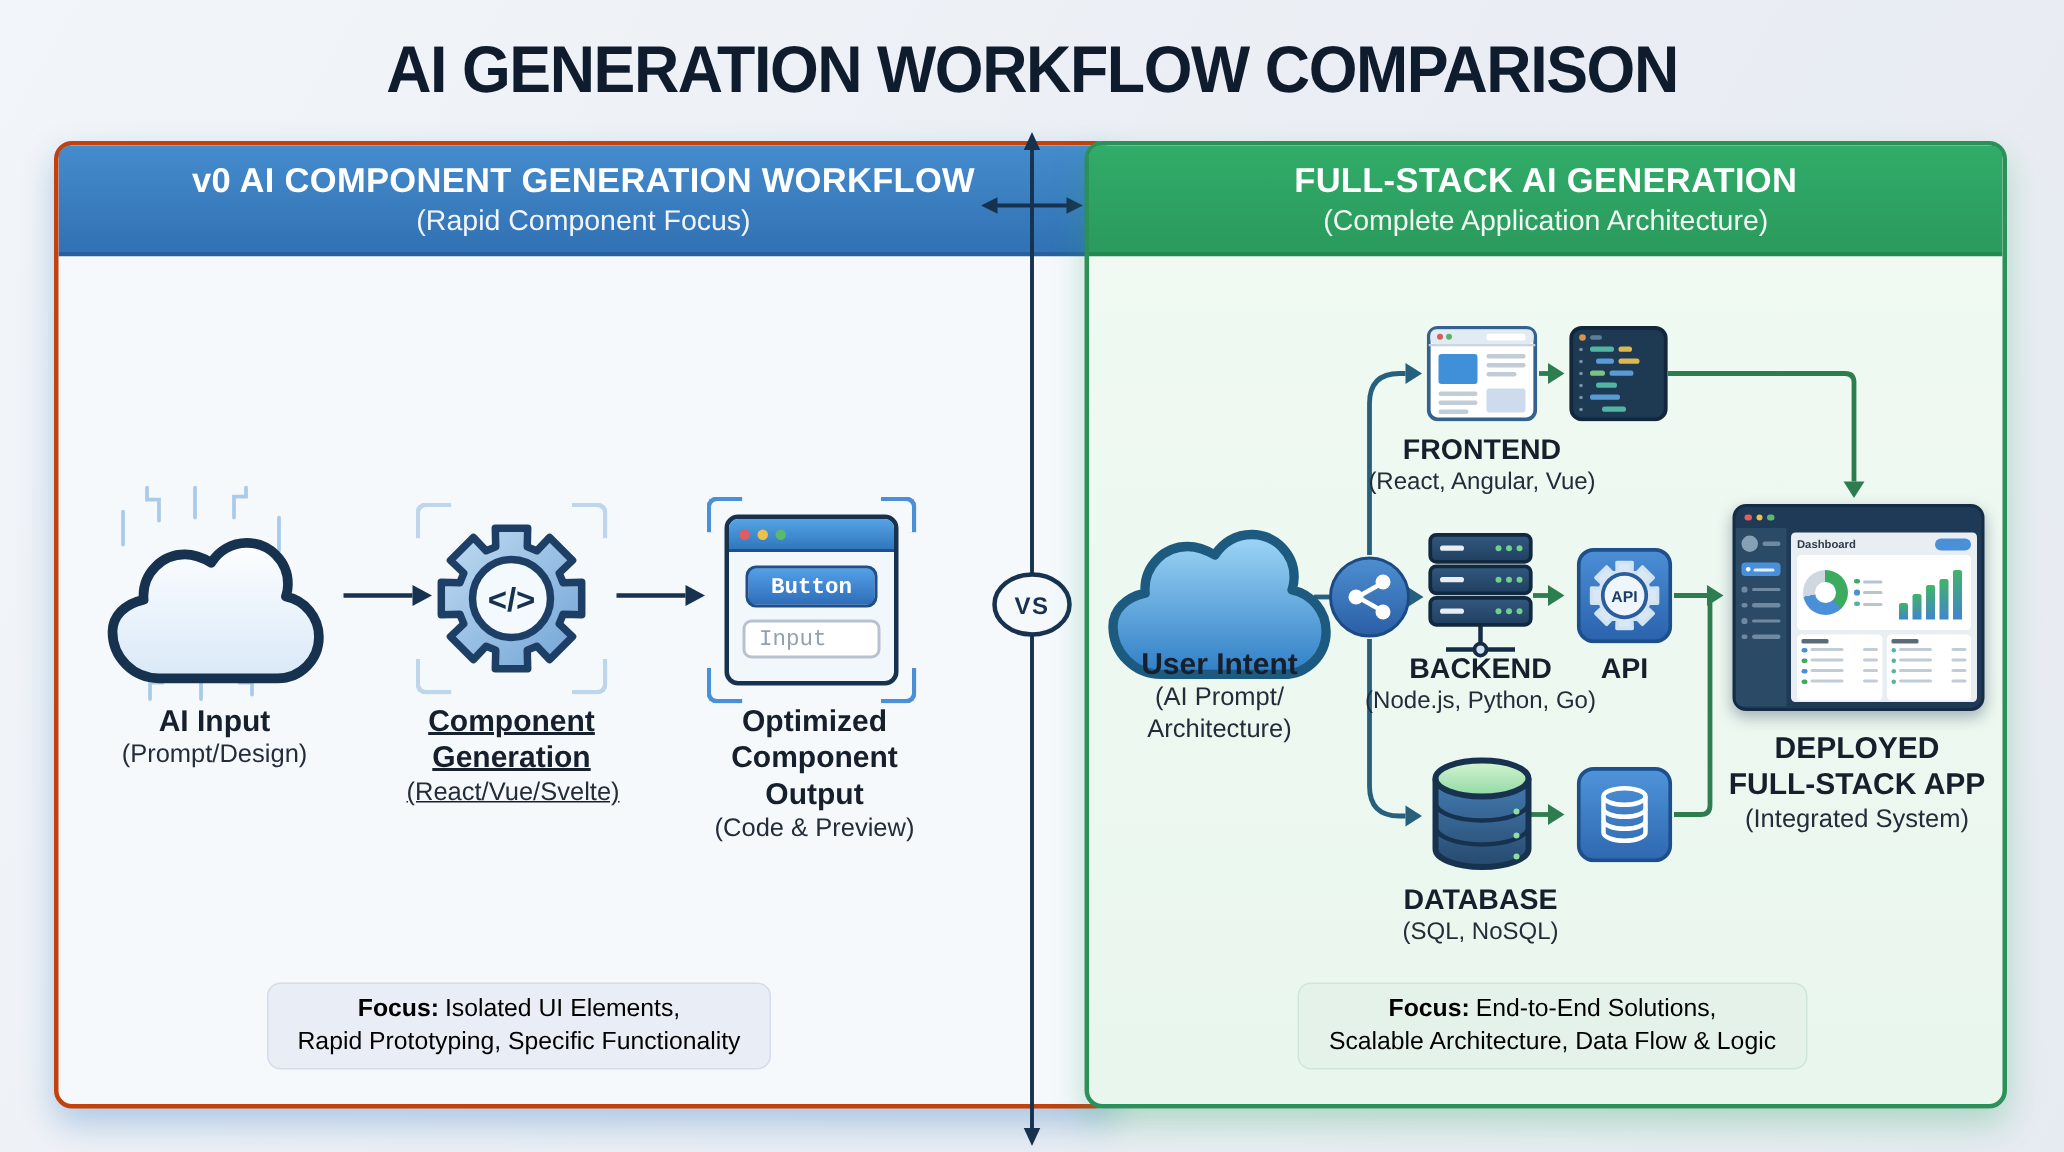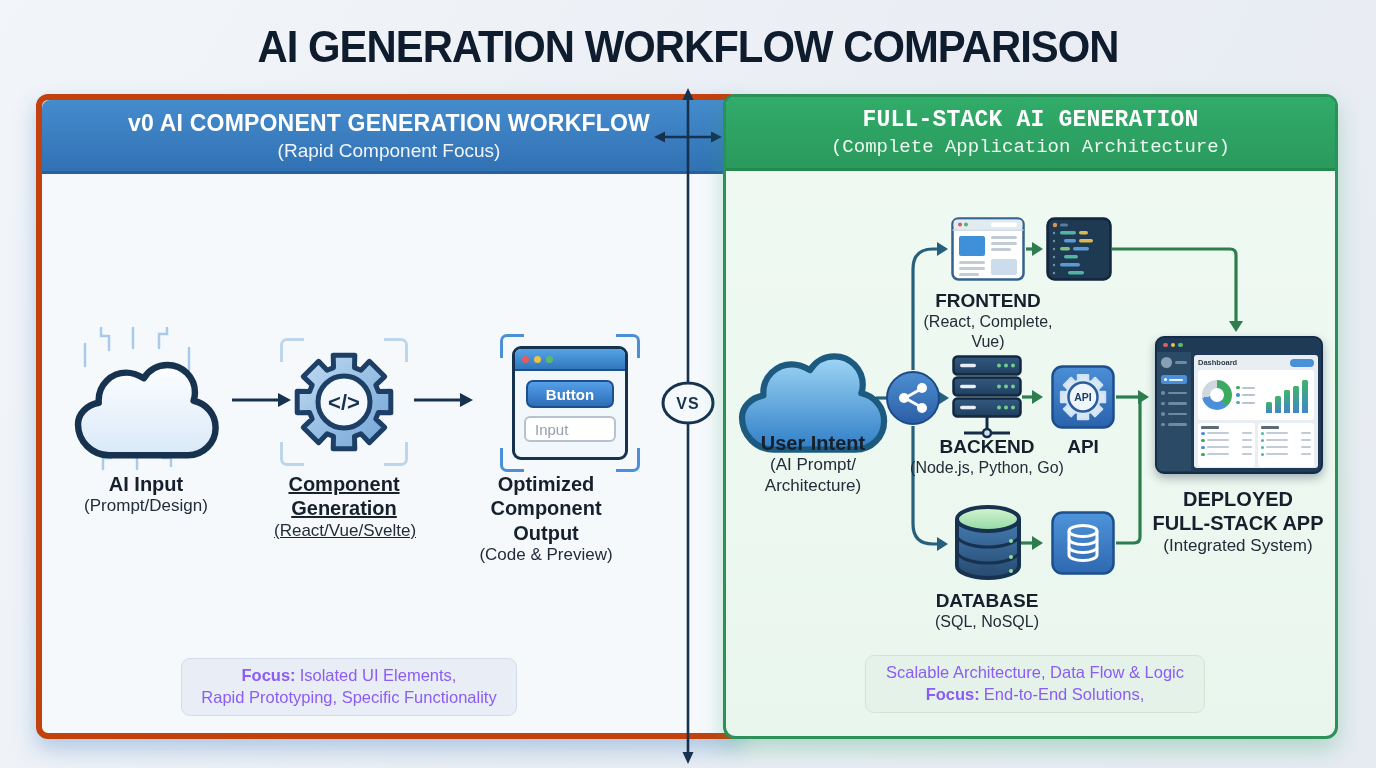--- a/index.html
+++ b/index.html
@@ -10,54 +10,54 @@
     position:relative; color:#18222e;
   }
   .page-title {
     position:absolute; top:22px; left:0; width:100%;
     text-align:center; font-size:44px; font-weight:700; color:#0f1c2e;
     letter-spacing:-1px; transform:scaleX(.95);
   }
   
   .panel { position:absolute; top:94px; height:645px; border-radius:12px; }
   .panel-left {
-    left:36px; width:706px; background:#f6f9fc; border:6px solid #c2410c;
+    left:36px; width:706px; background:#f6f9fc; border:3px solid #c2410c;
     box-shadow:0 10px 22px rgba(58,127,193,.35);
   }
   .panel-right {
     left:723px; width:615px; background:linear-gradient(#f0faf2,#e9f6ee);
     border:3px solid #2b9059; box-shadow:0 10px 22px rgba(47,165,103,.3);
   }
   .panel-header {
     position:absolute; top:0; left:0; right:0; height:74px;
     border-radius:8px 8px 0 0; text-align:center; color:#fff; padding-top:10px;
   }
   .panel-left  .panel-header { background:linear-gradient(#458ccd,#3171b4); border-bottom:3px solid #27609e; }
-  .panel-right .panel-header { background:linear-gradient(#31ac69,#2a9a5d); border-bottom:3px solid #238a4f;font-family:Liberation Mono, monospace; }
+  .panel-right .panel-header { background:linear-gradient(#31ac69,#2a9a5d); border-bottom:3px solid #238a4f; }
   .panel-header .t1 { font-size:23px; font-weight:700; letter-spacing:.2px; }
   .panel-header .t2 { font-size:19px; font-weight:400; color:rgba(255,255,255,.93); margin-top:3px; }
   .abs { position:absolute; }
   
   .node-label { position:absolute; text-align:center; line-height:1.22; }
   .node-label .lbl { font-size:20px; font-weight:700; color:#16202c; }
   .node-label .sub { font-size:17px; font-weight:400; color:#222d39; }
   .node-label.sm .lbl { font-size:19px; }
   .node-label.sm .sub { font-size:16px; }
   
   .focus-box {
     position:absolute; top:558px; height:58px; border-radius:9px;
     display:flex; flex-direction:column; justify-content:center; text-align:center;
-    font-size:16.5px; line-height:1.33; color:#8b5cf6;
+    font-size:16.5px; line-height:1.33; color:#000000;
   }
   .focus-box b { font-weight:700; }
   .focus-box .rest { margin-left:4px; font-weight:400; }
   .panel-left  .focus-box { left:139px; width:336px; background:#e9eef6; border:1.5px solid #d3dce8; }
   .panel-right .focus-box { left:139px; width:340px; background:#e4f2ea; border:1.5px solid #cfe6d7; }
   
-  .preview-wrap { left:458px; top:234px; width:140px; height:138px; }
+  .preview-wrap { left:432px; top:234px; width:140px; height:138px;font-family:Liberation Mono, monospace; }
   .bracket { position:absolute; width:24px; height:24px; border-color:#4a90d9; border-style:solid; border-width:0; }
   .bracket.tl { left:0; top:0; border-top-width:3.5px; border-left-width:3.5px; border-top-left-radius:7px; }
   .bracket.tr { right:0; top:0; border-top-width:3.5px; border-right-width:3.5px; border-top-right-radius:7px; }
   .bracket.bl { left:0; bottom:0; border-bottom-width:3.5px; border-left-width:3.5px; border-bottom-left-radius:7px; }
   .bracket.br { right:0; bottom:0; border-bottom-width:3.5px; border-right-width:3.5px; border-bottom-right-radius:7px; }
   .bracket.faint { border-color:#bdd6ec; }
   .mini-window {
     position:absolute; left:12px; top:12px; width:116px; height:114px;
     background:#f2f7fc; border:3px solid #16324f; border-radius:9px; overflow:hidden;
   }
@@ -323,21 +323,21 @@
     <rect x="33" y="22" width="14" height="3.5" rx="1.7" fill="#ddb84f"></rect>
     <rect x="14" y="30" width="10" height="3.5" rx="1.7" fill="#7cc47f"></rect>
     <rect x="27" y="30" width="16" height="3.5" rx="1.7" fill="#5b9bd5"></rect>
     <rect x="18" y="38" width="14" height="3.5" rx="1.7" fill="#52b5a4"></rect>
     <rect x="14" y="46" width="20" height="3.5" rx="1.7" fill="#5b9bd5"></rect>
     <rect x="22" y="54" width="16" height="3.5" rx="1.7" fill="#52b5a4"></rect>
   </svg>
 
   <div class="node-label sm" style="left:182px; top:192px; width:160px;">
     <div class="lbl">FRONTEND</div>
-    <div class="sub">(React, Complete, Vue)</div>
+    <div class="sub">(React, Angular, Vue)</div>
   </div>
 
   <svg class="abs" style="left:226px; top:258px;" width="70" height="86" viewBox="0 0 70 86">
     <defs>
       <linearGradient id="srvg" x1="0" y1="0" x2="0" y2="1">
         <stop offset="0" stop-color="#33597f"></stop>
           <stop offset="1" stop-color="#1f3f60"></stop>
       </linearGradient>
     </defs>
     <line x1="35" y1="62" x2="35" y2="74" stroke="#142c45" stroke-width="3"></line>
@@ -546,16 +546,16 @@
     </div>
   </div>
 
   <div class="node-label" style="left:412px; top:390px; width:200px;">
     <div class="lbl">DEPLOYED</div>
     <div class="lbl">FULL-STACK APP</div>
     <div class="sub">(Integrated System)</div>
   </div>
 
   <div class="focus-box">
+    <div><b>Focus:</b><span class="rest">End-to-End Solutions,</span></div>
     <div>Scalable Architecture, Data Flow &amp; Logic</div>
-    <div><b>Focus:</b><span class="rest">End-to-End Solutions,</span></div>
   </div>
 </div>
 
 </body></html>

